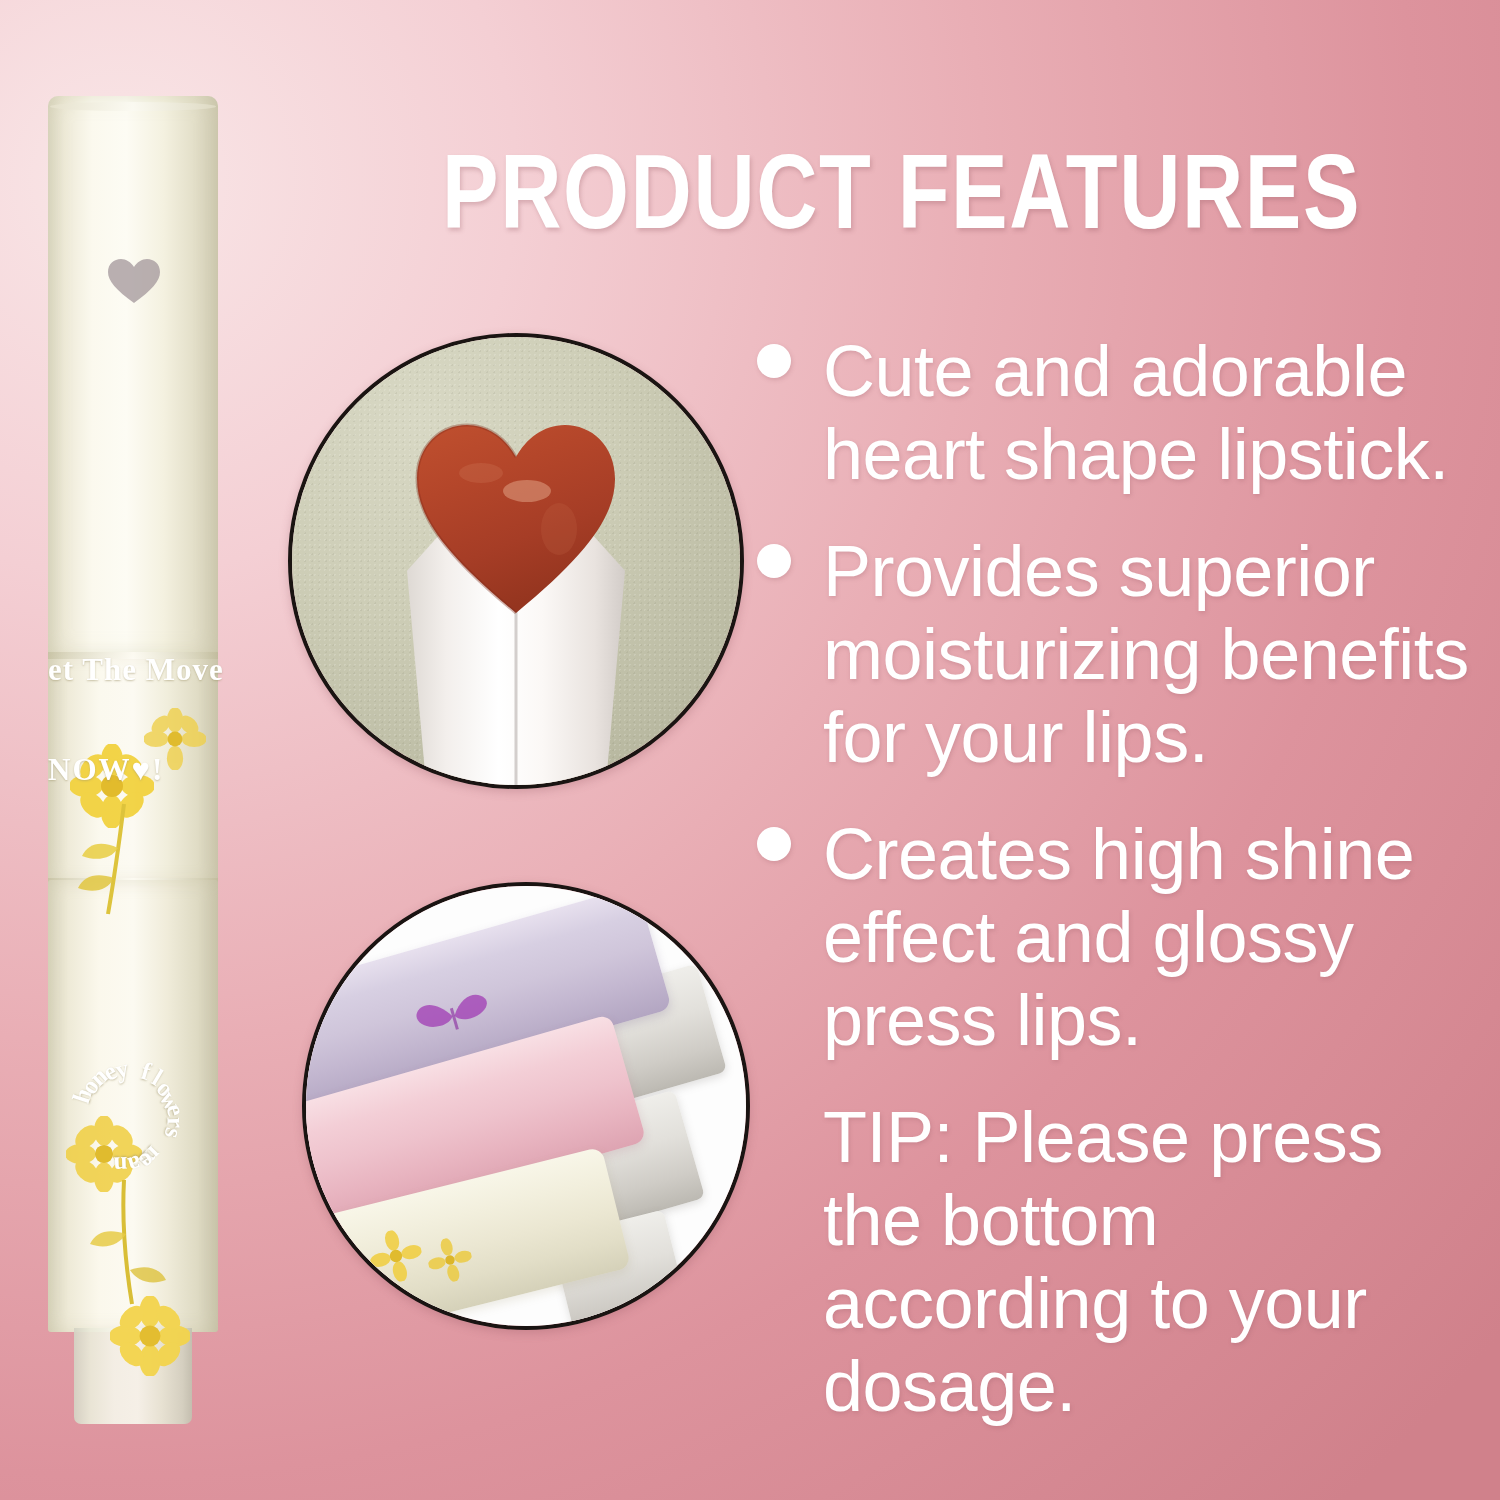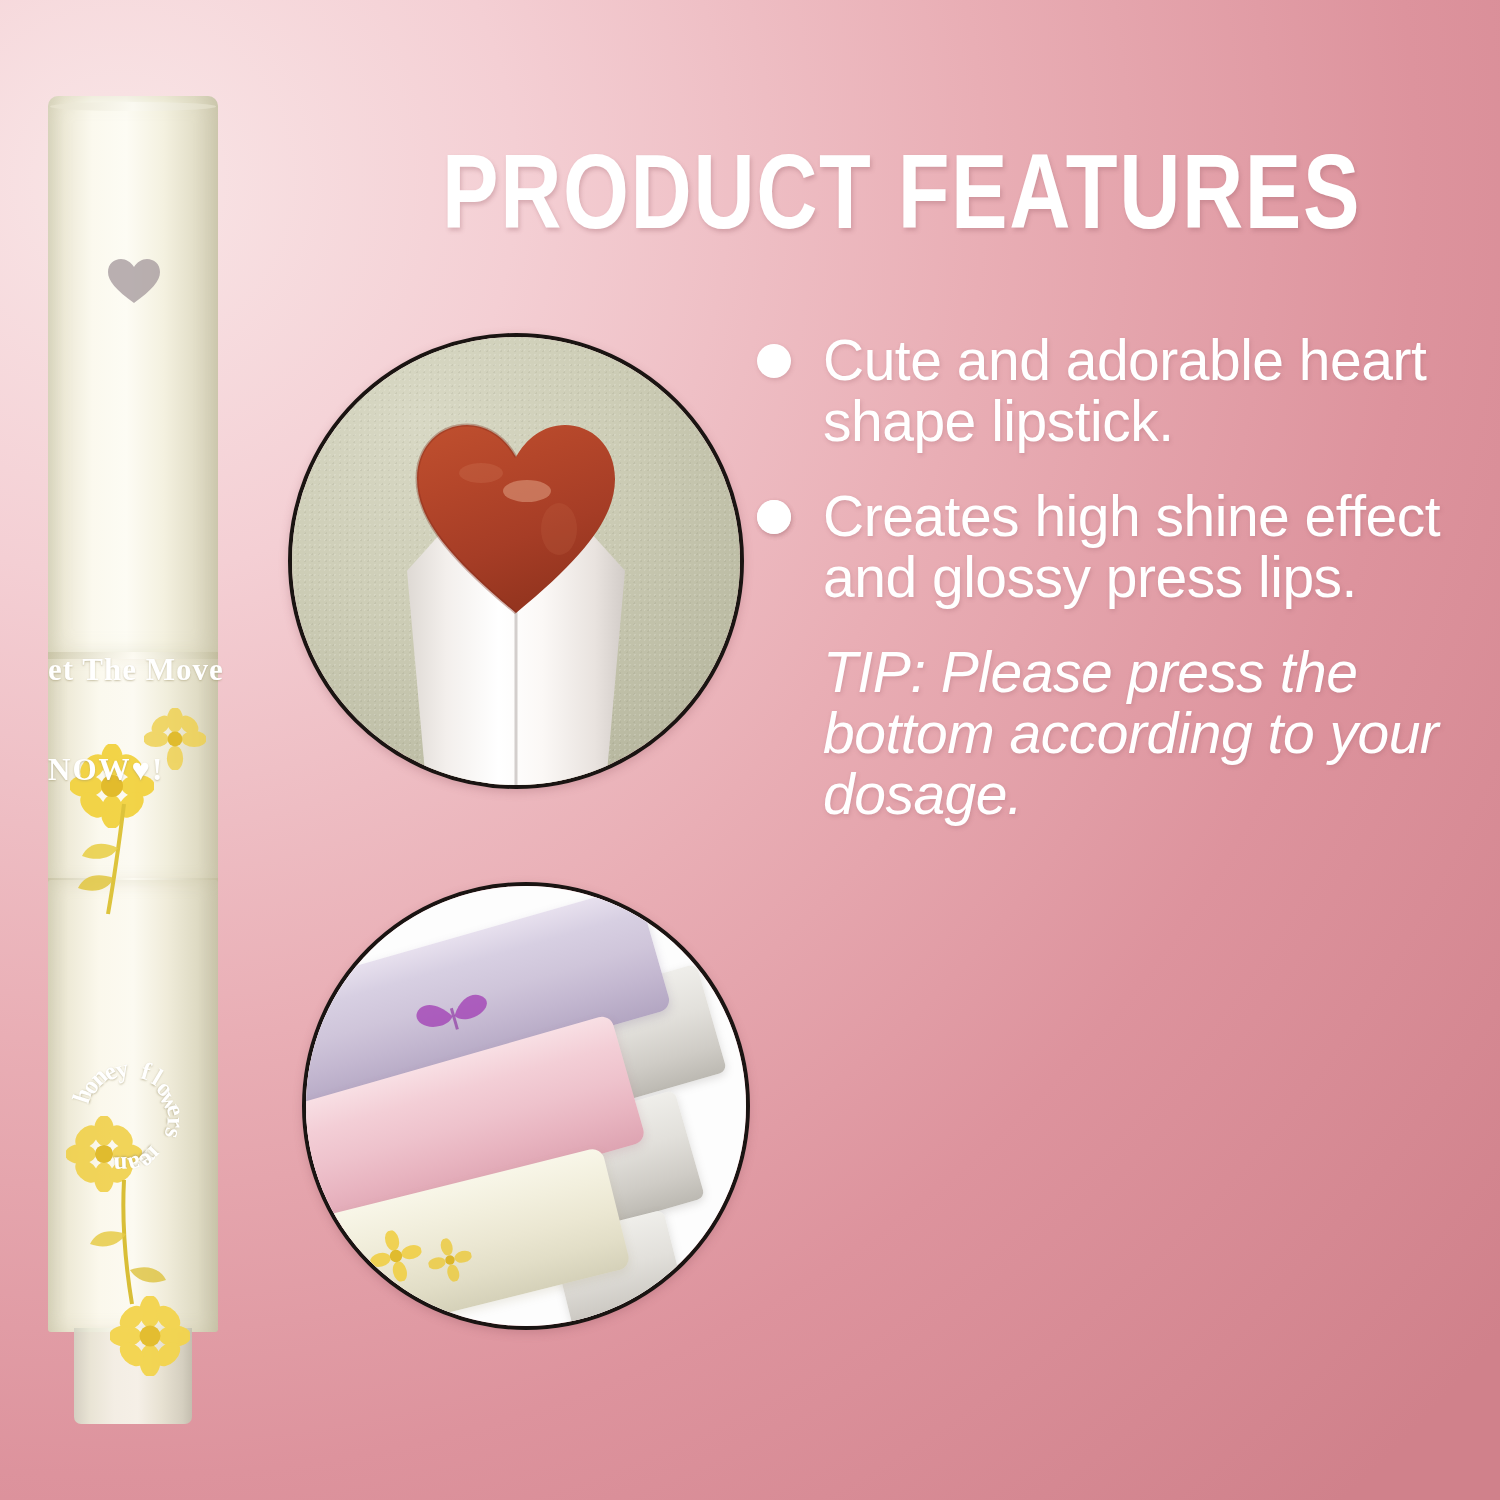--- a/index.html
+++ b/index.html
@@ -30,32 +30,32 @@
   }
   
   #features{
     position:absolute;left:755px;top:330px;width:730px;
   }
   .feature{
     position:relative;
     padding-left:68px;
     margin-bottom:34px;
     color:#ffffff;
-    font-size:57px;
-    line-height:61px;
+    font-size:72px;
+    line-height:83px;
     letter-spacing:-0.5px;
     text-shadow:1px 2px 4px rgba(150,90,100,.28);
   }
   .feature .dot{
     position:absolute;left:2px;top:14px;
     width:34px;height:34px;border-radius:50%;
     background:#ffffff;
     box-shadow:1px 2px 4px rgba(150,90,100,.25);
   }
-  .feature.no-bullet{padding-left:68px;margin-top:14px;font-style:italic;}
+  .feature.no-bullet{padding-left:68px;margin-top:14px;}
   
   #tube{
     position:absolute;left:48px;top:96px;width:170px;height:1290px;
   }
   .tube-cap{
     position:absolute;left:0;top:0;width:170px;height:560px;
     border-radius:10px 10px 4px 4px;
     background:linear-gradient(to right,
       #ddd9c4 0%, #eeead8 10%, #fbf9ee 26%, #fdfcf4 46%,
       #f4f1e0 68%, #e3dfc9 86%, #cfcab2 100%);
@@ -374,18 +374,18 @@
           <ellipse cx="16" cy="42" rx="17" ry="11"></ellipse>
             <ellipse cx="68" cy="42" rx="17" ry="11"></ellipse>
         </g>
         <circle cx="42" cy="42" r="9" fill="#dcb62a"></circle>
       </svg>
     </div>
   </div>
 
   <div id="features">
       <div class="feature"><span class="dot"></span><span>Cute and adorable heart shape lipstick.</span></div>
-      <div class="feature"><span class="dot"></span></div>
+      <div class="feature"><span class="dot"></span><span>Provides superior moisturizing benefits for your lips.</span></div>
       <div class="feature"><span class="dot"></span><span>Creates high shine effect and glossy press lips.</span></div>
       <div class="feature no-bullet"><span>TIP: Please press the bottom according to your dosage.</span></div>
     </div>
 
 </div>
 
 </body></html>

